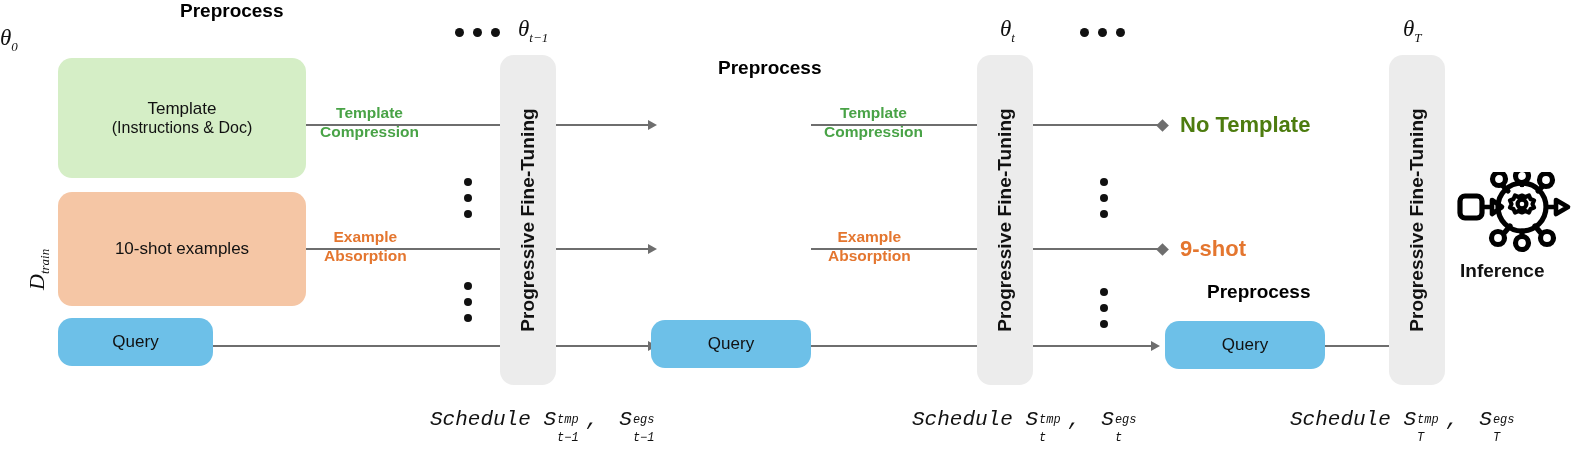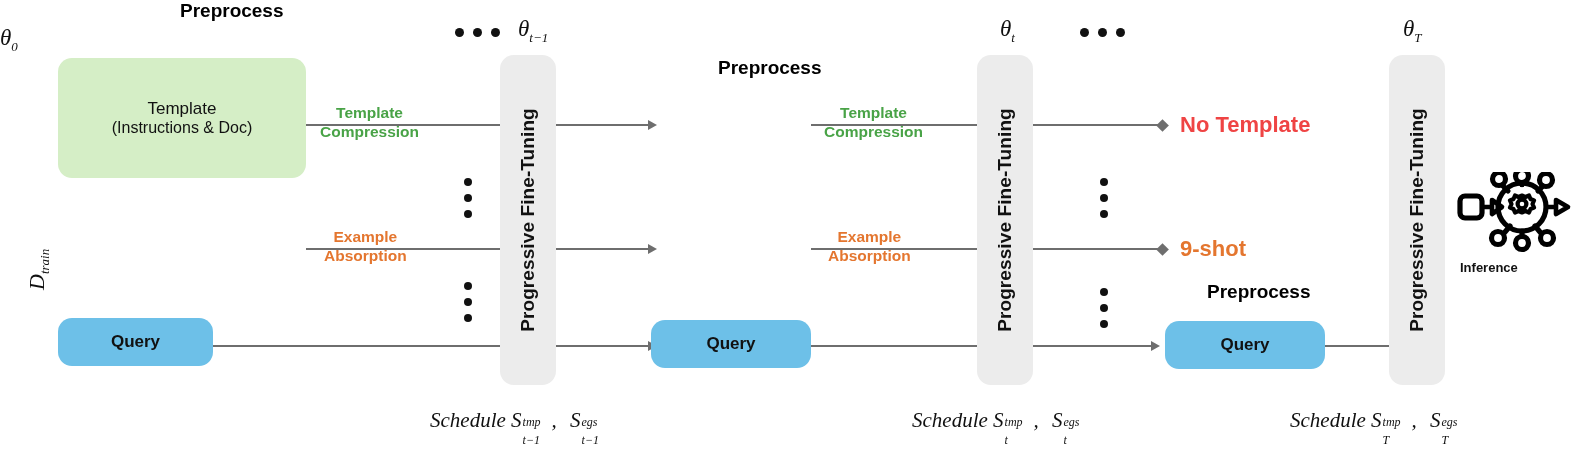--- a/index.html
+++ b/index.html
@@ -8,21 +8,21 @@
 
   
   .cbox{
     position:absolute;box-sizing:border-box;
     display:flex;align-items:center;justify-content:center;
     text-align:center;color:#111;line-height:1.18;
     font-size:17px;border-radius:14px;
   }
   .cbox.green {background:#d5eec6;}
   .cbox.orange{background:#f5c6a5;}
-  .cbox.blue  {background:#6dc0e8;font-weight:bold;}
+  .cbox.blue  {background:#6dc0e8;}
 
   
   .dashgroup{
     position:absolute;box-sizing:border-box;
     border:3px dashed #2b3f४e;
     border-color:#27404f;
     border-radius:60px;
     background:transparent;
   }
   .dashgroup.small{border-radius:22px;}
@@ -63,31 +63,31 @@
     position:absolute;font-weight:bold;font-size:15.5px;
     line-height:1.25;text-align:center;white-space:nowrap;
   }
   .elabel.green {color:#49a347;}
   .elabel.orange{color:#e4762f;}
   .elabel .top{display:block;}
   .elabel .bot{display:block;}
 
   
   .outcome{position:absolute;font-weight:bold;font-size:22px;white-space:nowrap;}
-  .outcome.green{color:#ef4444;}
+  .outcome.green{color:#4d7c0f;}
   .outcome.orange{color:#e4762f;}
 
   
   .theta{
     position:absolute;font-family:"Liberation Serif",serif;font-style:italic;
     font-size:23px;color:#111;white-space:nowrap;
   }
   .theta sub{font-size:13px;font-style:italic;}
   .sched{
-    position:absolute;font-family:Liberation Serif, serif;font-style:italic;
+    position:absolute;font-family:Liberation Mono, monospace;font-style:italic;
     font-size:21px;color:#111;white-space:nowrap;
   }
   .sup-sub{display:inline-block;position:relative;width:0;vertical-align:baseline;}
   .sup-sub i{position:absolute;left:1px;font-size:12px;font-style:italic;white-space:nowrap;}
   .sup-sub i.sup{top:-12px;}
   .sup-sub i.sub{top:6px;}
 
   .dtrain{
     position:absolute;font-family:"Liberation Serif",serif;font-style:italic;
     font-size:22px;color:#111;white-space:nowrap;
@@ -97,21 +97,21 @@
 
   
   .hdots{position:absolute;display:flex;gap:9px;}
   .hdots i{width:9px;height:9px;border-radius:50%;background:#111;display:block;}
   .vdots{position:absolute;display:flex;flex-direction:column;gap:8px;}
   .vdots i{width:8px;height:8px;border-radius:50%;background:#111;display:block;}
 
   
   .inf-wrap{position:absolute;}
   .inf-label{
-    position:absolute;font-weight:bold;font-size:13px;color:#111;
+    position:absolute;font-weight:bold;font-size:19px;color:#111;
     white-space:nowrap;
   }
 </style>
 </head>
 <body>
 
 <div id="stage">
 
   <div class="dashgroup" style="left:47px;top:28px;width:375px;height:375px;"></div>
   <div class="pp-title" style="left:180px;top:0px;">Preprocess</div>
@@ -124,20 +124,23 @@
     <span>D</span><sub>train</sub>
   </div>
 
   <div class="cbox green" style="left:58px;top:58px;width:248px;height:120px;">
     <div>
       <div>Template</div>
       <div style="font-size:16px;">(Instructions &amp; Doc)</div>
     </div>
   </div>
 
+  <div class="cbox orange" style="left:58px;top:192px;width:248px;height:114px;">
+    <span>10-shot examples</span>
+  </div>
 
   <div class="cbox blue" style="left:58px;top:318px;width:155px;height:48px;">
     <span>Query</span>
   </div>
 
   <div class="hline" style="left:306px;top:124px;width:196px;"></div>
   <div class="hline" style="left:306px;top:248px;width:196px;"></div>
   <div class="hline" style="left:213px;top:345px;width:289px;"></div>
 
   <div class="elabel green" style="left:320px;top:103px;">

